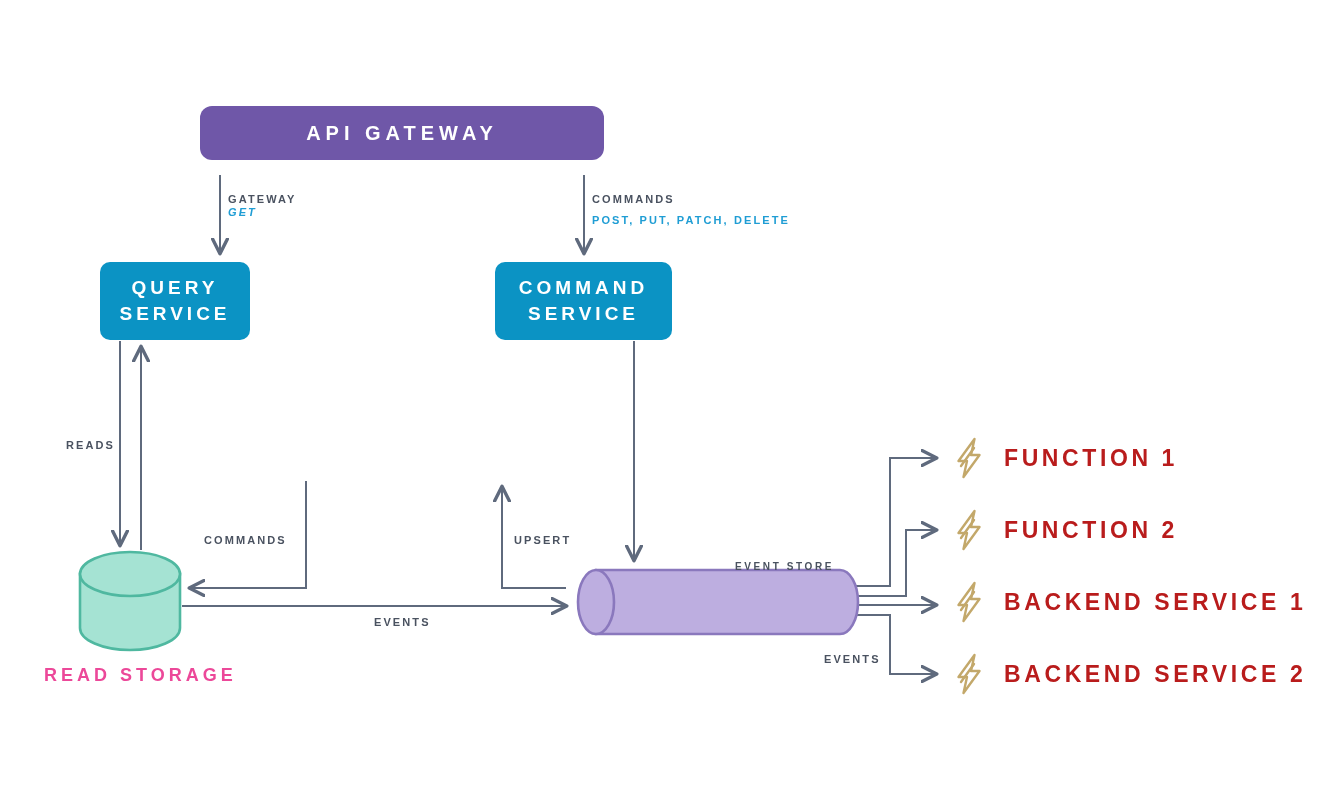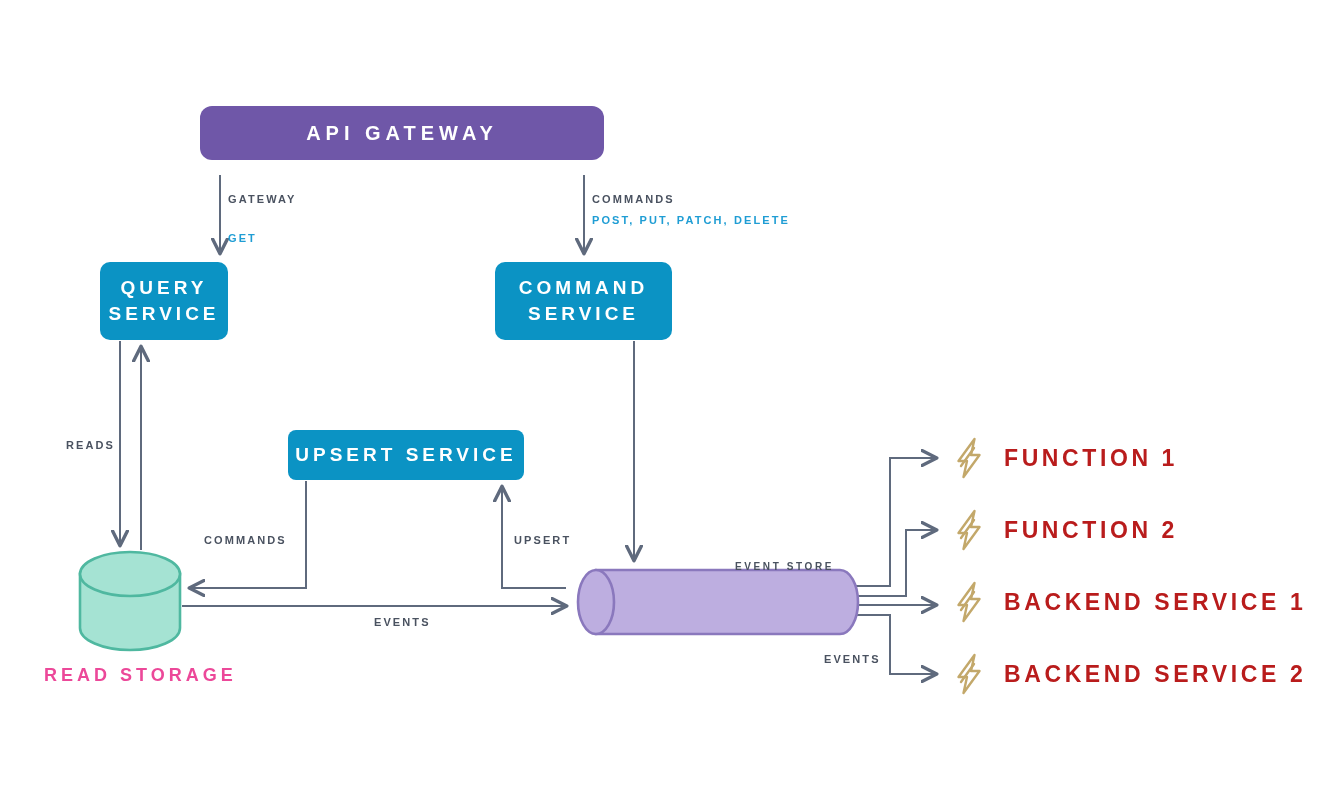--- a/index.html
+++ b/index.html
@@ -45,21 +45,21 @@
     width: 404px;
     height: 54px;
     background: #6f57a8;
     border-radius: 12px;
     letter-spacing: 5px;
     font-size: 20px;
   }
   .query-service {
     left: 100px;
     top: 262px;
-    width: 128px;
+    width: 150px;
     height: 78px;
     background: #0b93c4;
   }
   .command-service {
     left: 495px;
     top: 262px;
     width: 177px;
     height: 78px;
     background: #0b93c4;
   }
@@ -168,30 +168,27 @@
     </span>
   </div>
 
   <div class="node-box command-service">
     <span>
       <span>COMMAND</span><br>
       <span>SERVICE</span>
     </span>
   </div>
 
-  <div class="node-box upsert-service">
-    <span>UPSERT SERVICE</span>
-  </div>
 
   <div class="store-label" style="left:44px; top:665px;">READ STORAGE</div>
 
   <div class="edge-label" style="left:735px; top:550px; letter-spacing:2.6px; font-size:10px;margin-top:11px;">EVENT STORE</div>
 
   <div class="edge-label" style="left:228px; top:193px;">GATEWAY</div>
-  <div class="edge-label verb" style="left:228px; top:232px;">GET</div>
+  <div class="edge-label verb" style="left:228px; top:206px;font-style:italic;">GET</div>
 
   <div class="edge-label" style="left:592px; top:193px;">COMMANDS</div>
   <div class="edge-label verb" style="left:592px; top:214px;">POST, PUT, PATCH, DELETE</div>
 
   <div class="edge-label" style="left:66px; top:439px;">READS</div>
 
   <div class="edge-label" style="left:204px; top:534px;">COMMANDS</div>
 
   <div class="edge-label" style="left:514px; top:534px;">UPSERT</div>
 

